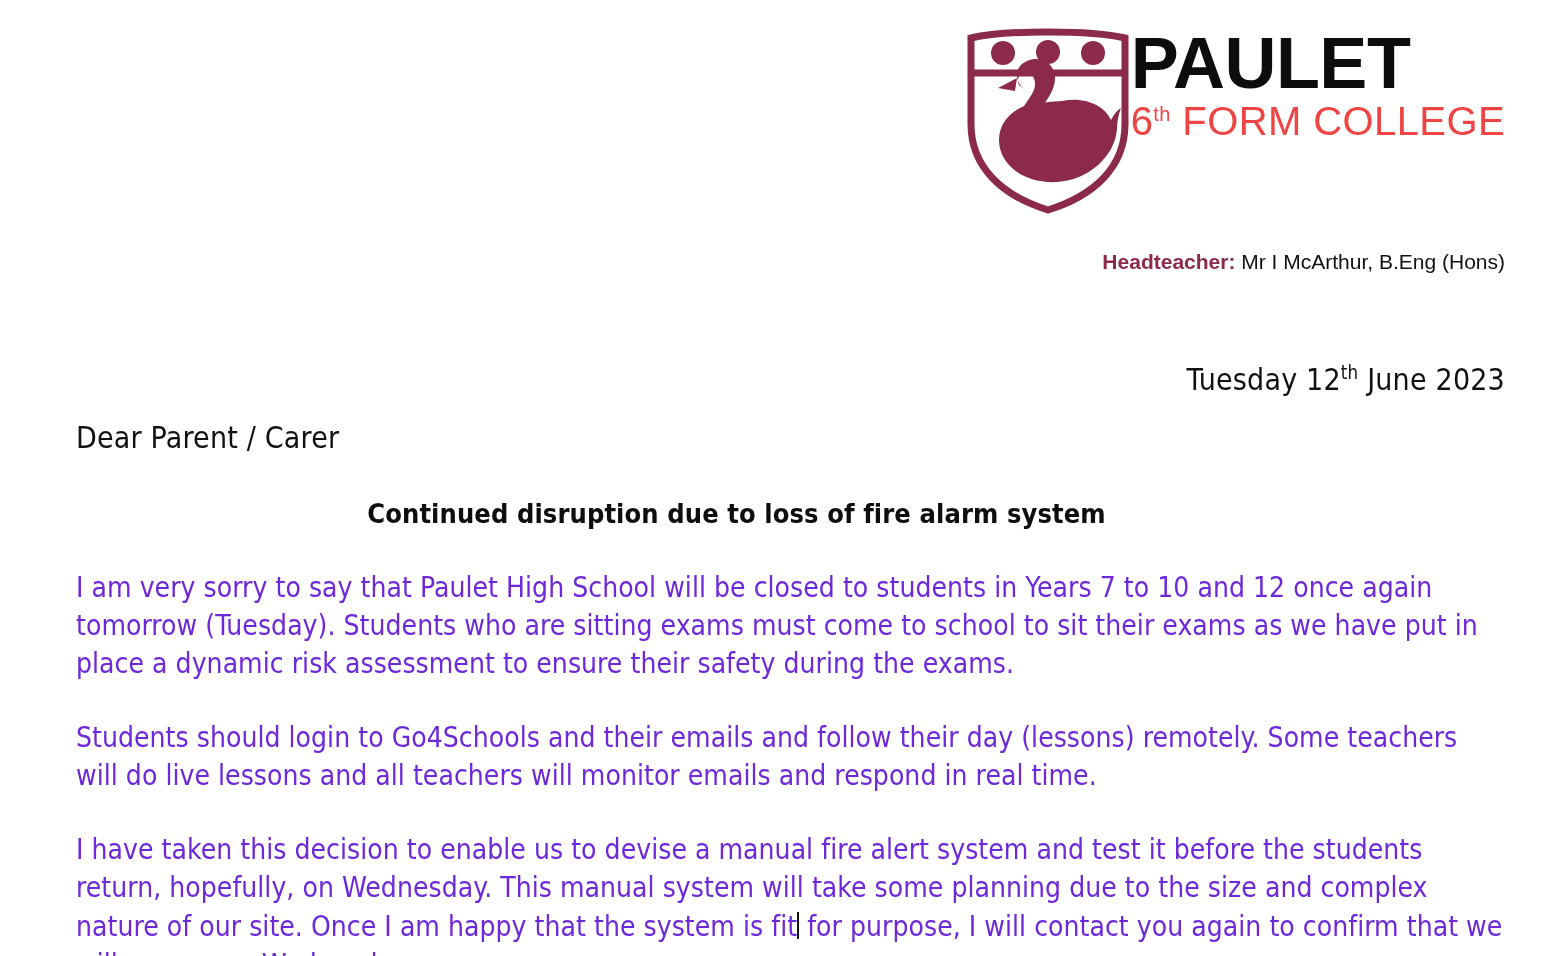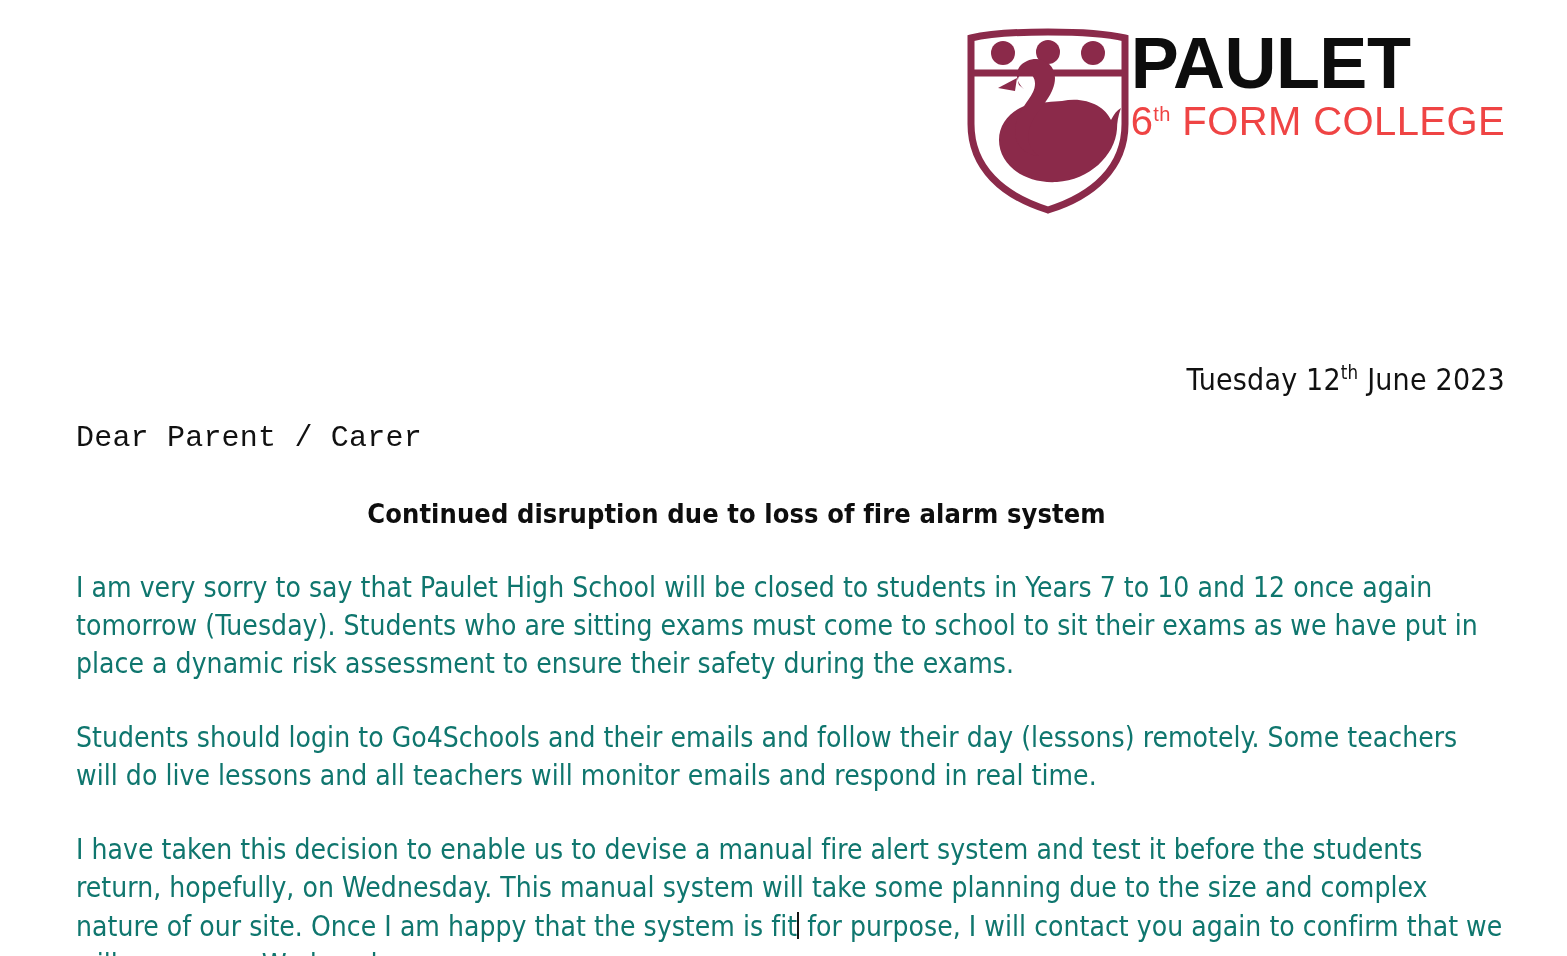--- a/index.html
+++ b/index.html
@@ -114,37 +114,36 @@
     font-size: 0.62em;
     vertical-align: super;
     line-height: 0;
   }
   .salutation {
     margin-top: 22px;
     font-size: 30px;
     line-height: 1.2;
     letter-spacing: 0.2px;
     color: #111111;
-    font-family: Liberation Mono, monospace;
   }
   .subject {
     margin-top: 42px;
     text-align: center;
     font-weight: 700;
     font-size: 27px;
     letter-spacing: 0.1px;
     color: #0e0e0e;
     padding-right: 110px;
   }
   .para {
     margin-top: 36px;
     font-size: 28px;
     line-height: 1.36;
     letter-spacing: 0.05px;
-    color: #0f766e;
+    color: #6d28d9;
     text-align: left;
   }
   .para.first { margin-top: 40px; }
   .caret {
     display: inline-block;
     width: 2px;
     height: 0.95em;
     background: #141414;
     vertical-align: -0.12em;
     margin: 0 0px;
@@ -191,20 +190,21 @@
       </svg>
     </div>
 
     <div class="wordmark">
       <div class="wm-main">PAULET</div>
       <div class="wm-sub2"><span>6</span><span class="wm-sup">th</span><span> FORM COLLEGE</span></div>
     </div>
   </div>
 
   <div class="staff-block">
+    <div><span class="staff-label">Headteacher:</span><span class="staff-value"> Mr I McArthur, B.Eng (Hons)</span></div>
   </div>
 </div>
 
 <div class="sheet">
 
   <div class="date-line"><span>Tuesday 12</span><span class="date-sup">th</span><span> June 2023</span></div>
 
   <div class="salutation">Dear Parent / Carer</div>
 
   <div class="subject">Continued disruption due to loss of fire alarm system</div>

